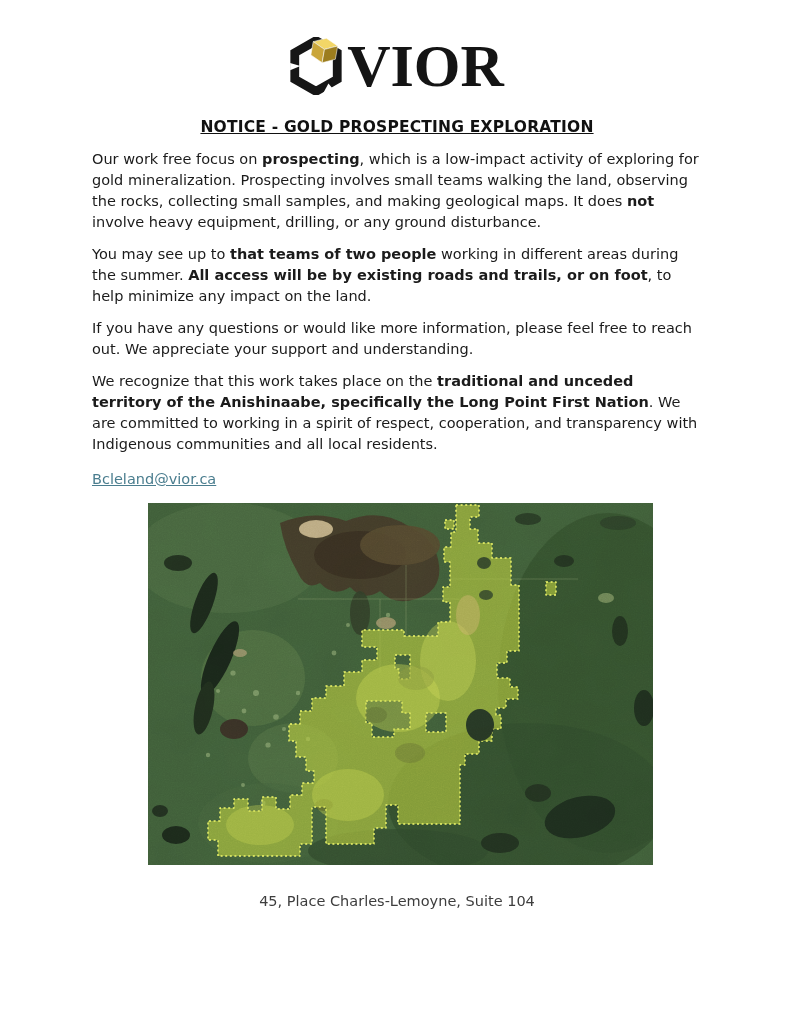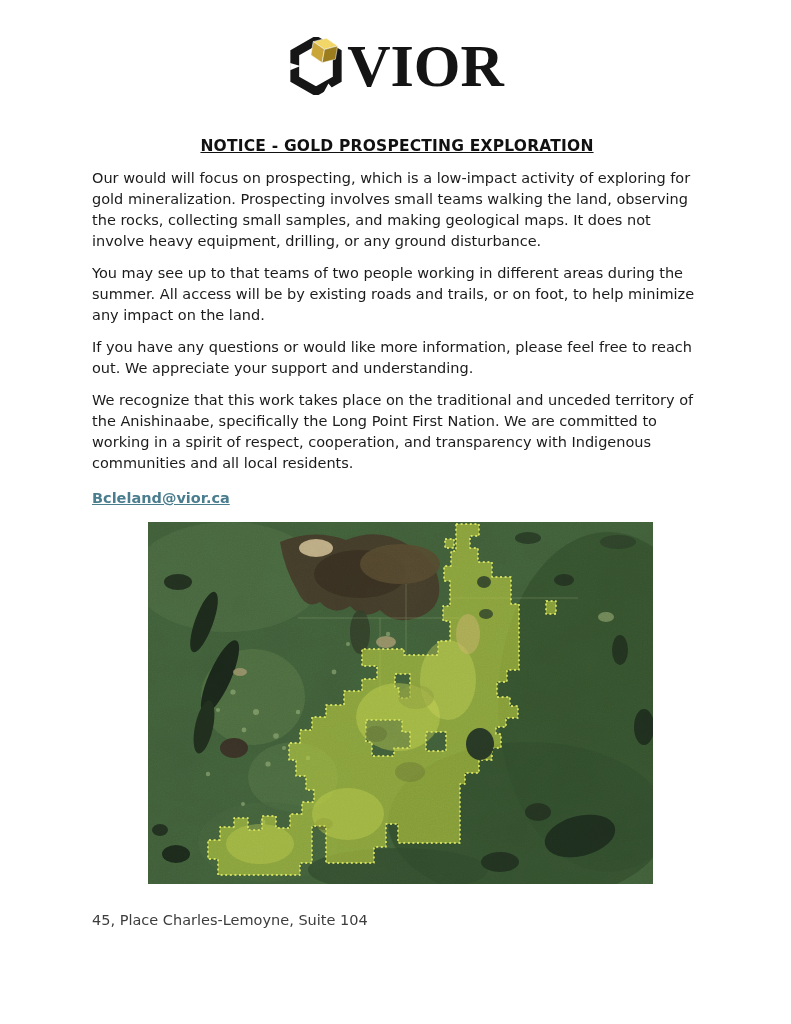--- a/index.html
+++ b/index.html
@@ -19,38 +19,38 @@
   
   .logo-row{display:flex;justify-content:center;align-items:center;gap:5px;height:60px;margin-bottom:0;}
   .logo-mark{width:52px;height:58px;flex:0 0 auto;}
   .logo-text{
     font-family:"Liberation Serif","DejaVu Serif",serif;
     font-weight:bold;font-size:60px;line-height:1;color:#141414;letter-spacing:0px;
   }
   
   h1.notice-title{
     text-align:center;font-size:15.5px;font-weight:bold;color:#111;
-    text-decoration:underline;margin:41px 0 13px 0;letter-spacing:.2px;
+    text-decoration:underline;margin:22px 0 13px 0;letter-spacing:.2px;
   }
   
   .body-copy{width:613px;}
   .body-copy p{font-size:14.5px;line-height:21px;margin:0 0 11px 0;}
-  .body-copy b{font-weight:normal;}
+  .body-copy b{font-weight:bold;}
   
   .signature{margin-top:15px;font-size:14.5px;line-height:18.5px;font-weight:bold;}
   .signature a{
-    color:var(--email-color);text-decoration:underline;font-weight:bold;cursor:pointer;
+    color:var(--email-color);text-decoration:underline;font-weight:normal;cursor:pointer;
   }
   
   figure.map{margin:14px 0 0 56px;padding:0;width:505px;height:362px;}
   figure.map svg{display:block;}
   .claim{fill:var(--claim-fill);fill-opacity:.62;stroke:var(--claim-border);
          stroke-width:1.4;stroke-dasharray:2 2.6;stroke-linejoin:round;}
   
-  footer.address{margin-top:27px;text-align:left;color:#3d3d3d;font-size:14.5px;line-height:19px;}
+  footer.address{margin-top:27px;text-align:center;color:#3d3d3d;font-size:14.5px;line-height:19px;}
   footer.address div{white-space:pre-wrap;}
 </style>
 </head>
 <body>
 
 <div class="page">
 
   <header class="logo-row">
     <svg class="logo-mark" viewBox="0 0 100 112" aria-hidden="true">
       <path d="M50,7 L91,30.5 L91,81.5 L50,105 L9,81.5 L9,30.5 Z" fill="none" stroke="#161616" stroke-width="17"></path>
@@ -63,21 +63,21 @@
         <polygon points="42,13 66,24 66,50 42,39" fill="#caa63a" stroke="#fff" stroke-width="1"></polygon>
         <polygon points="90,13 66,24 66,50 90,39" fill="#9c7d1e" stroke="#fff" stroke-width="1"></polygon>
       </g>
     </svg>
     <span class="logo-text">VIOR</span>
   </header>
 
   <h1 class="notice-title">NOTICE - GOLD PROSPECTING EXPLORATION</h1>
 
   <div class="body-copy" id="paragraphs">
-      <p><span>Our would will focus on </span><b>prospecting</b><span>, which is a low-impact activity of exploring for gold mineralization. Prospecting involves small teams walking the land, observing the rocks, collecting small samples, and making geological maps. It does </span><b>not</b><span> involve heavy equipment, drilling, or any ground disturbance.</span></p>
+      <p><span>Our work free focus on </span><b>prospecting</b><span>, which is a low-impact activity of exploring for gold mineralization. Prospecting involves small teams walking the land, observing the rocks, collecting small samples, and making geological maps. It does </span><b>not</b><span> involve heavy equipment, drilling, or any ground disturbance.</span></p>
       <p><span>You may see up to </span><b>that teams of two people</b><span> working in different areas during the summer. </span><b>All access will be by existing roads and trails, or on foot</b><span>, to help minimize any impact on the land.</span></p>
       <p><span>If you have any questions or would like more information, please feel free to reach out. We appreciate your support and understanding.</span></p>
       <p><span>We recognize that this work takes place on the </span><b>traditional and unceded territory of the Anishinaabe, specifically the Long Point First Nation</b><span>. We are committed to working in a spirit of respect, cooperation, and transparency with Indigenous communities and all local residents.</span></p>
     </div>
 
   <div class="signature">
     <a href="#">Bcleland@vior.ca</a>
   </div>
 
   <figure class="map">

